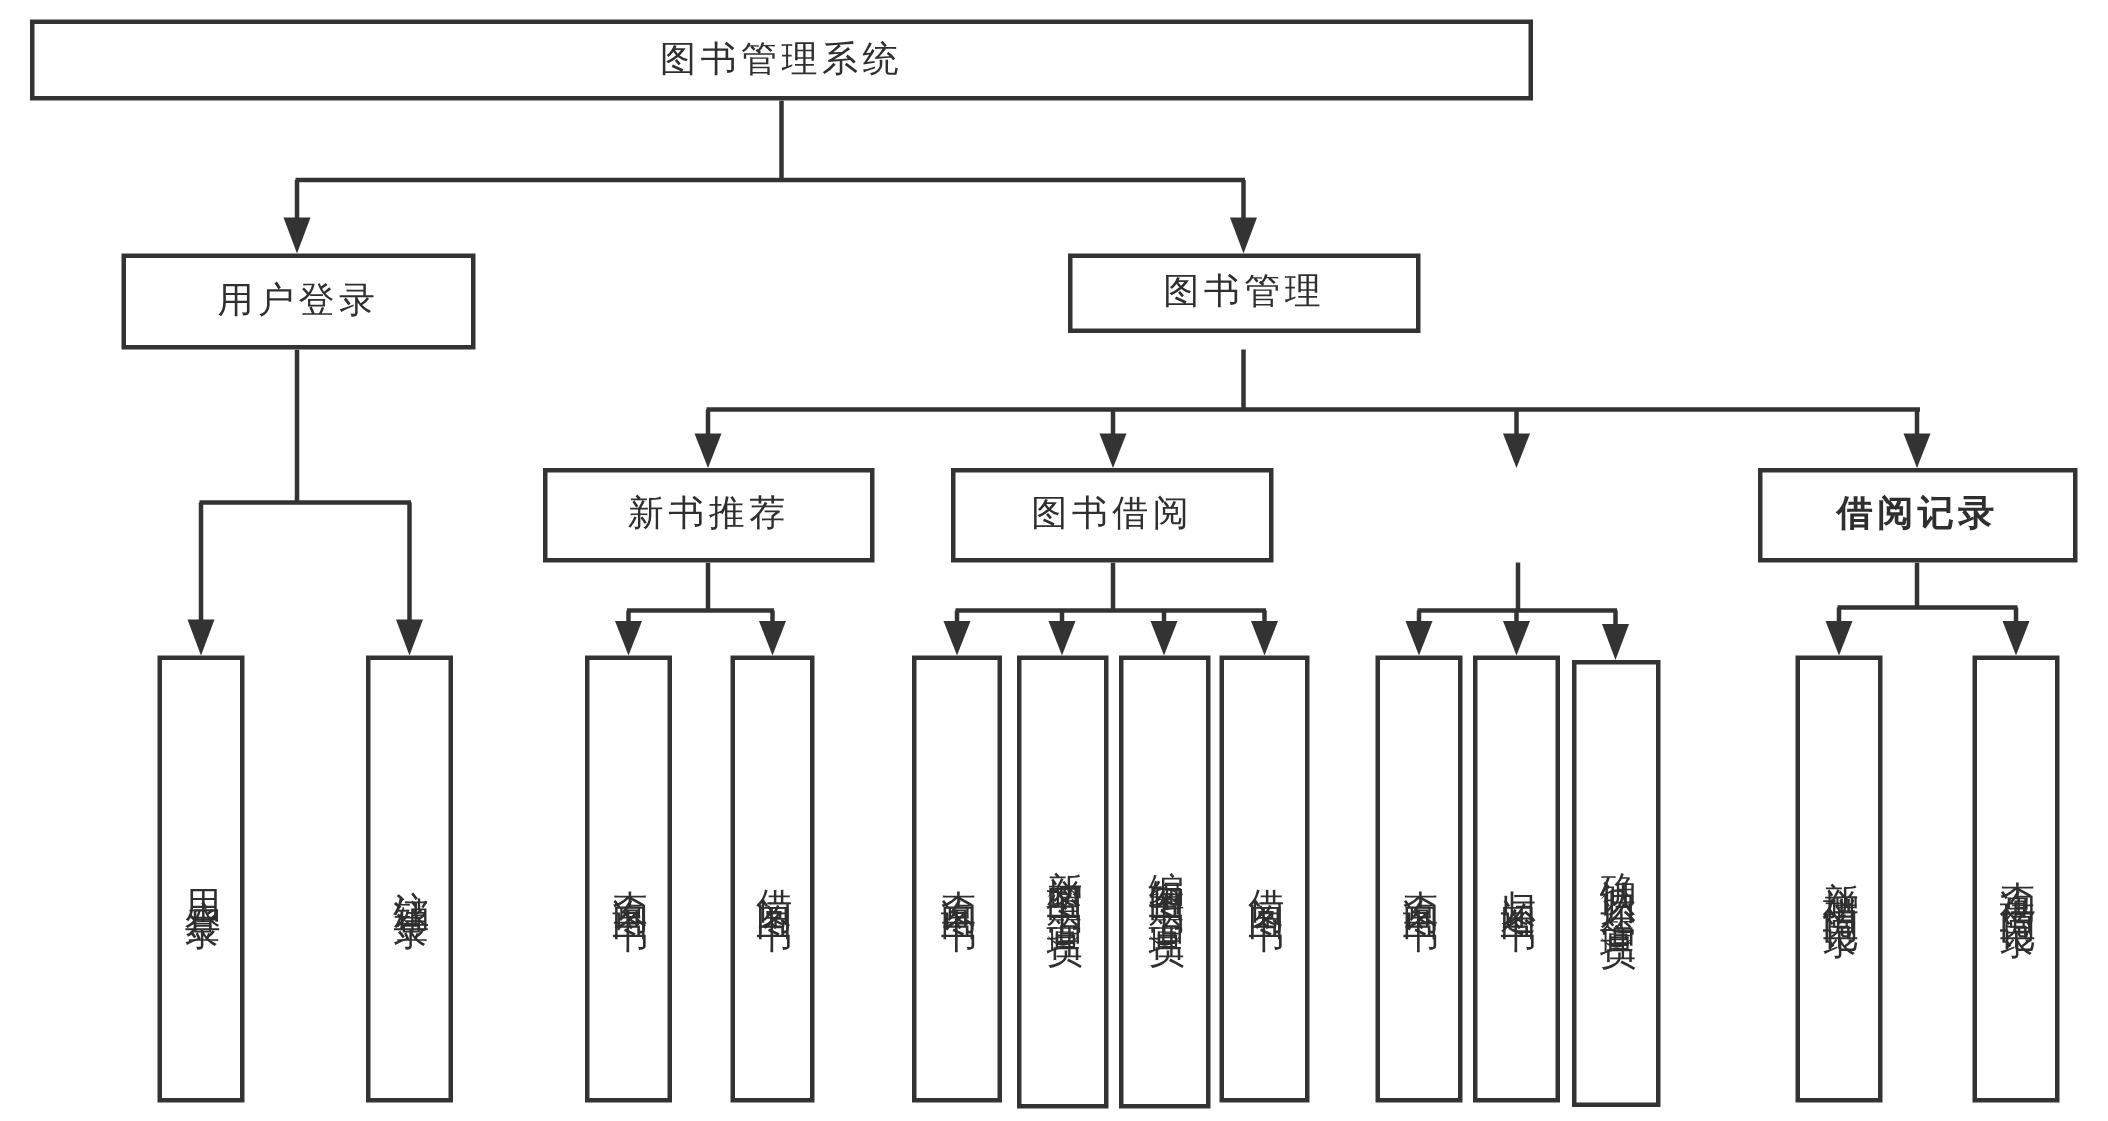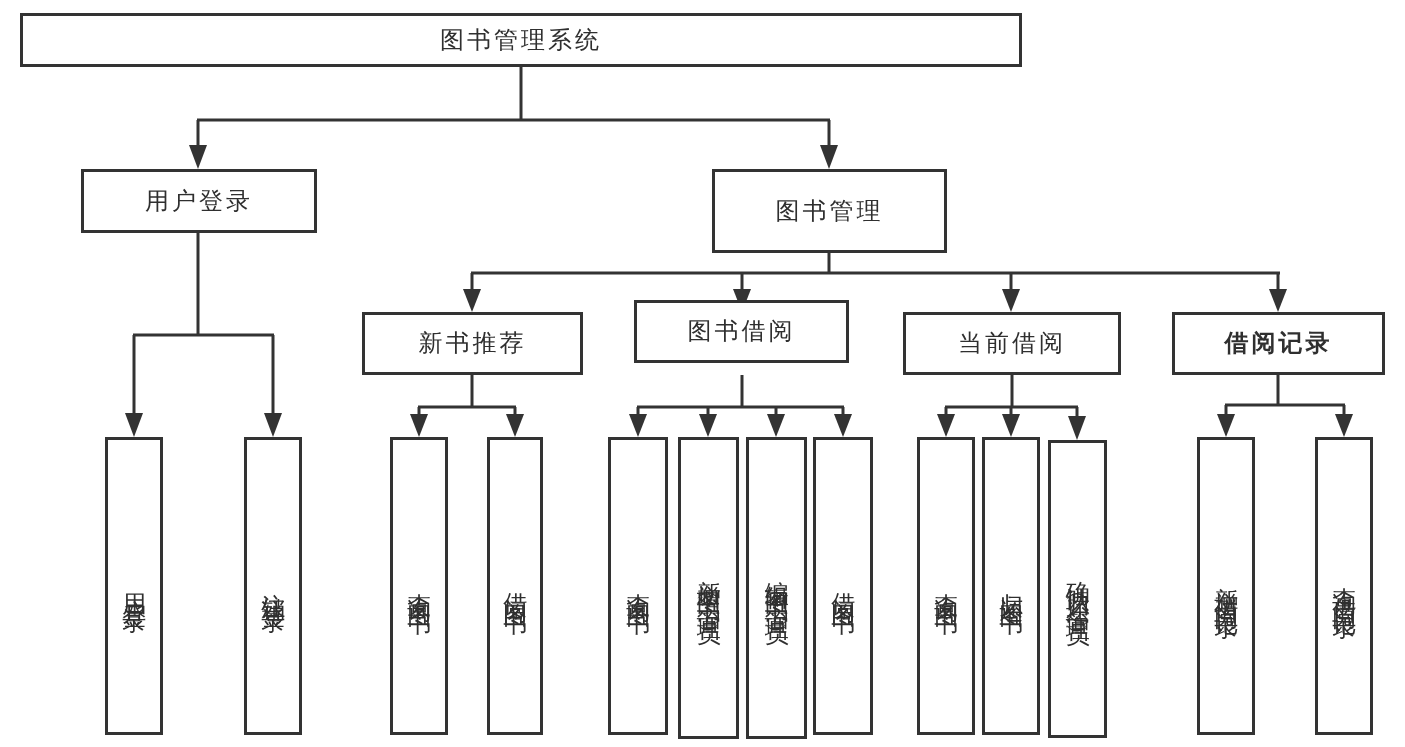--- a/index.html
+++ b/index.html
@@ -135,25 +135,24 @@
       <line x1="1226" y1="405" x2="1226" y2="430"></line>
       <polygon points="1217,414 1235,414 1226,437"></polygon>
       <line x1="1344" y1="405" x2="1344" y2="430"></line>
       <polygon points="1335,414 1353,414 1344,437"></polygon>
     </g>
   </svg>
 
   <div class="box" style="left:20px; top:13px; width:1002px; height:54px;">图书管理系统</div>
 
   <div class="box" style="left:81px; top:169px; width:236px; height:64px;">用户登录</div>
-  <div class="box" style="left:712px; top:169px; width:235px; height:84px;">图书管理</div>
+  <div class="box" style="left:712px; top:169px; width:235px; height:53px;">图书管理</div>
 
   <div class="box" style="left:362px; top:312px; width:221px; height:63px;">新书推荐</div>
-  <div class="box" style="left:634px; top:300px; width:215px; height:63px;">图书借阅</div>
-  <div class="box" style="left:903px; top:312px; width:218px; height:63px;">当前借阅</div>
+  <div class="box" style="left:634px; top:312px; width:215px; height:63px;">图书借阅</div>
   <div class="box" style="left:1172px; top:312px; width:213px; height:63px;font-weight:bold;">借阅记录</div>
 
   <div class="box leaf" style="left:105px; top:437px; width:58px; height:298px;">用户登录</div>
   <div class="box leaf" style="left:244px; top:437px; width:58px; height:298px;">注销登录</div>
 
   <div class="box leaf" style="left:390px; top:437px; width:58px; height:298px;">查询图书</div>
   <div class="box leaf" style="left:487px; top:437px; width:56px; height:298px;">借阅图书</div>
 
   <div class="box leaf" style="left:608px; top:437px; width:60px; height:298px;">查询图书</div>
   <div class="box leaf" style="left:678px; top:437px; width:61px; height:302px;">新增图书（管理员）</div>

